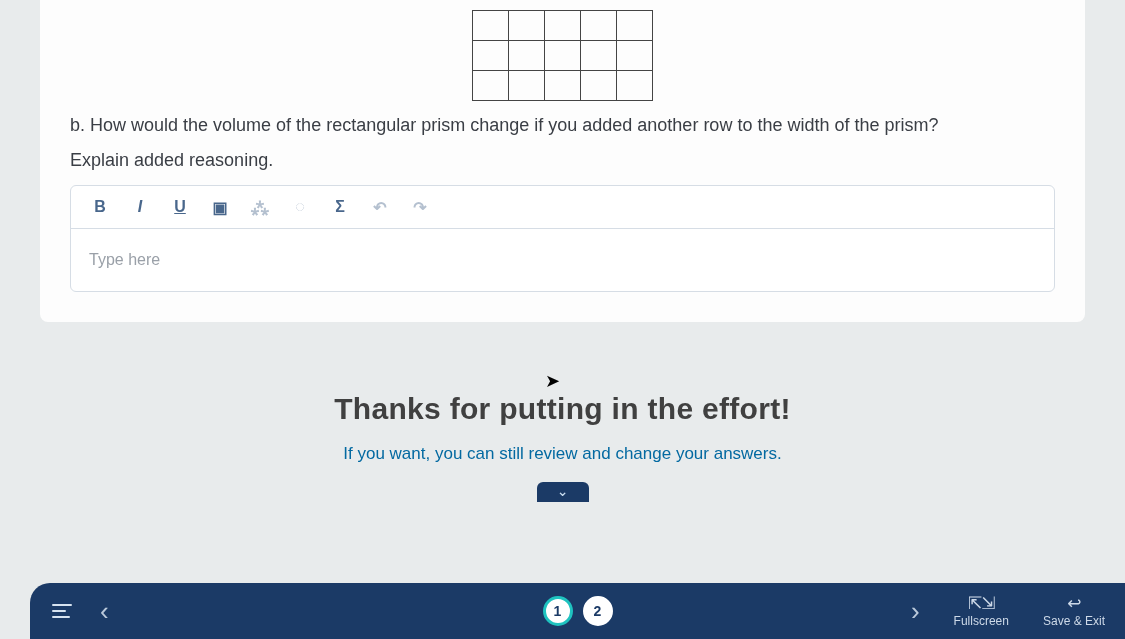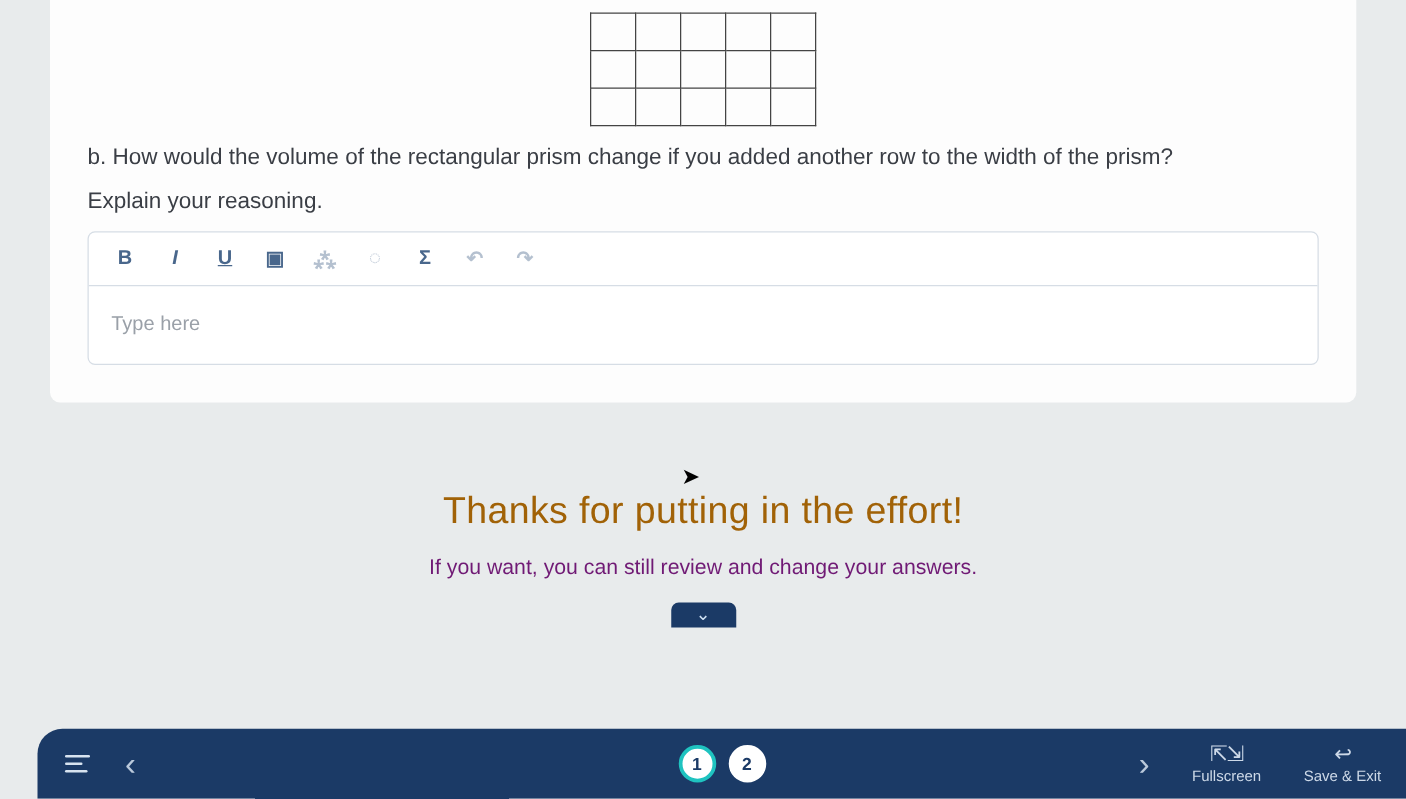--- a/index.html
+++ b/index.html
@@ -71,29 +71,29 @@
     font-size: 16px;
     color: #ef4444;
     background: transparent;
   }
   .editor-body input::placeholder { color: #9aa0a8; }
   .thanks-block {
     text-align: center;
     margin-top: 70px;
   }
   .thanks-title {
-    color: #a16207;
-    font-weight: 400;
+    color: #404040;
+    font-weight: 700;
     font-size: 30px;
     letter-spacing: 0.3px;
     text-align: center;
   }
   .thanks-sub {
     margin-top: 18px;
-    color: #701a75;
+    color: #0369a1;
     font-size: 17px;
   }
   .expand-tab {
     width: 52px;
     height: 20px;
     background: #1b3a66;
     border-radius: 6px 6px 0 0;
     margin: 18px auto -1px auto;
     color: #cfe1f4;
     text-align: center;
@@ -210,21 +210,21 @@
             <td></td>
             <td></td>
             <td></td>
             <td></td>
             <td></td>
           </tr>
     </tbody>
       </table>
   </div>
   <div class="q-line">b. How would the volume of the rectangular prism change if you added another row to the width of the prism?</div>
-  <div class="q-line">Explain your reasoning.</div>
+  <div class="q-line">Explain added reasoning.</div>
 
   <div class="editor-wrap">
     <div class="toolbar">
       <span class="tbtn">B</span>
       <span class="tbtn italic">I</span>
       <span class="tbtn under">U</span>
       <span class="tbtn">▣</span>
       <span class="tbtn faded">⁂</span>
       <span class="tbtn faded">◌</span>
       <span class="tbtn">Σ</span>

